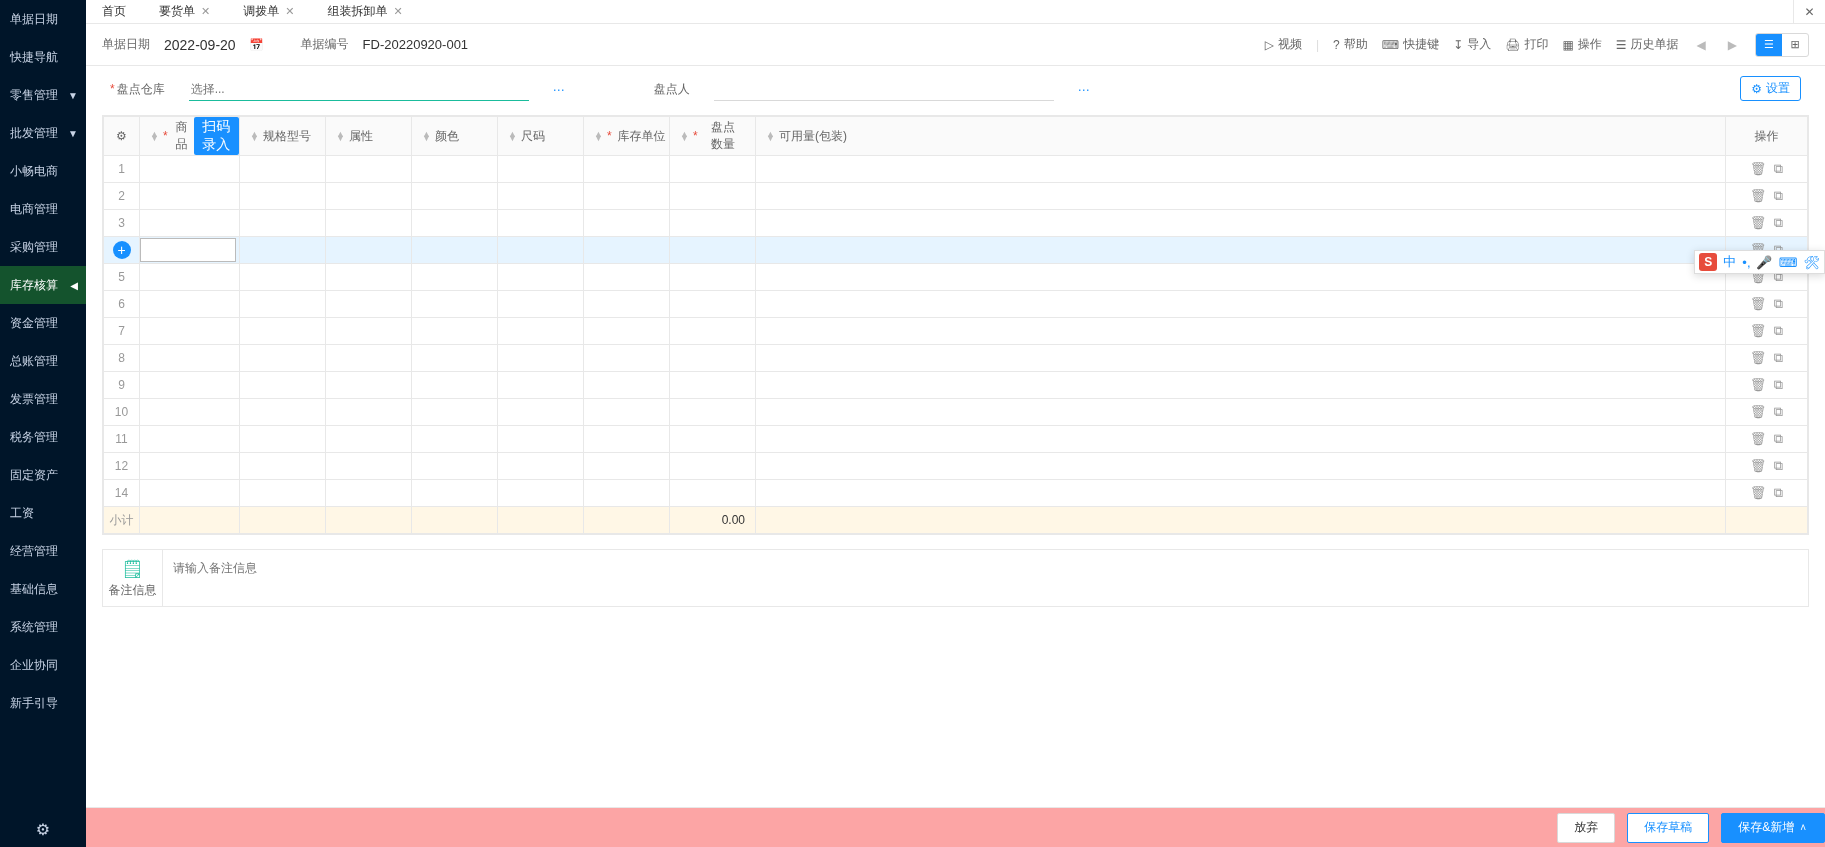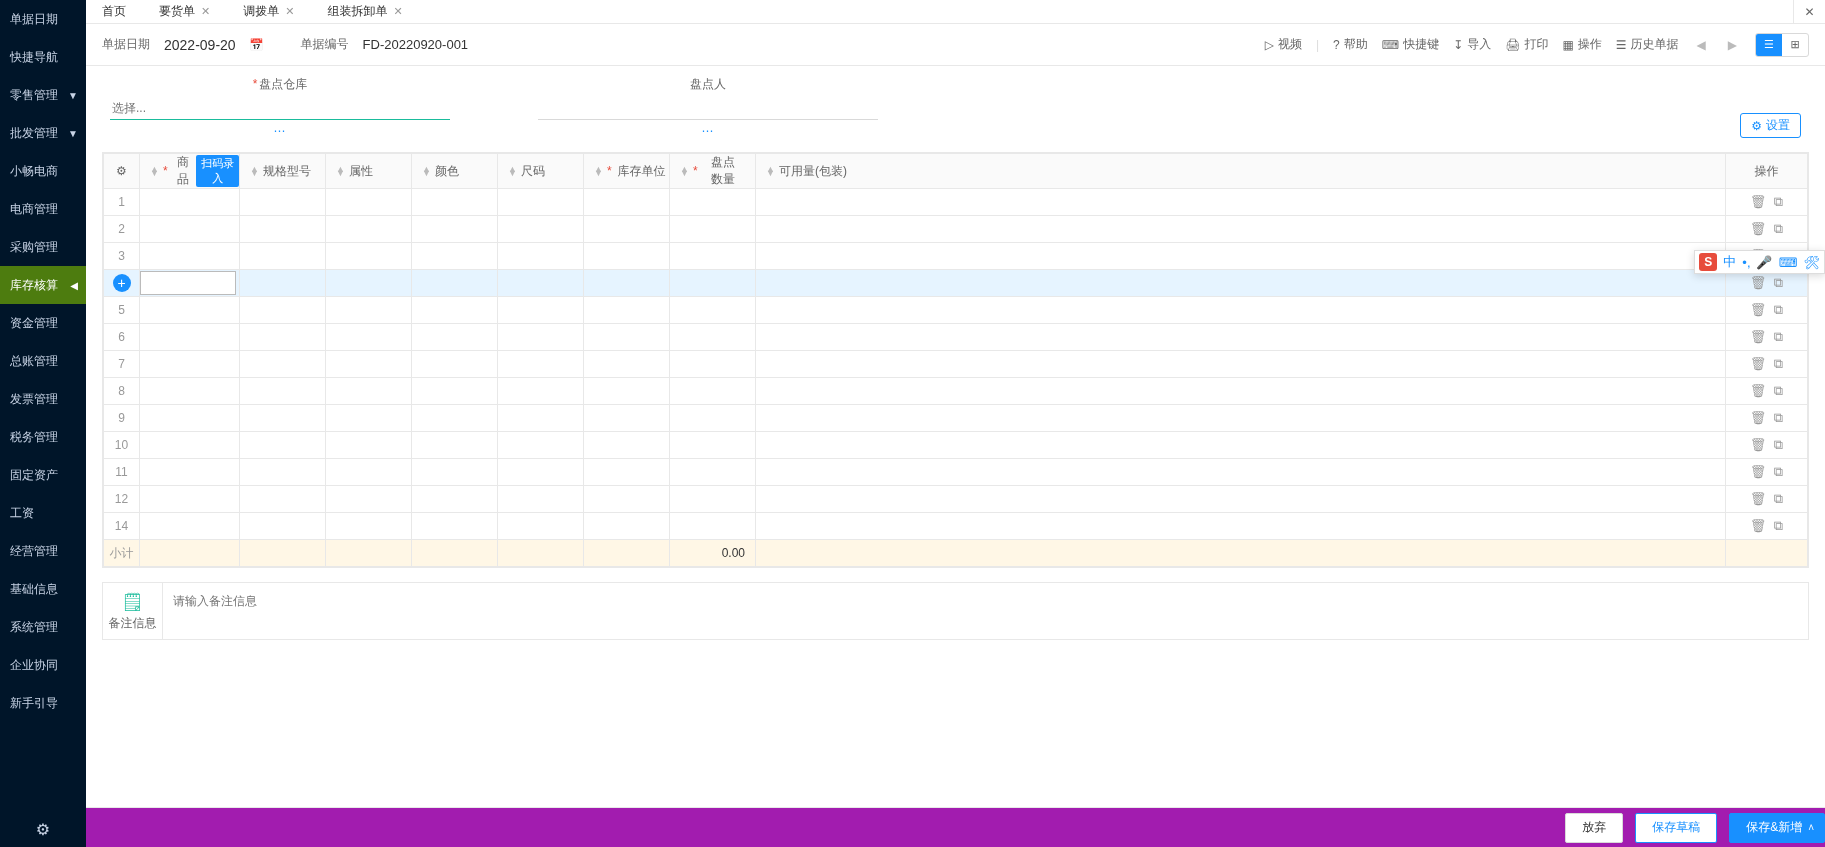--- a/index.html
+++ b/index.html
@@ -2,21 +2,21 @@
 <html><head>
 <meta charset="utf-8">
 <style>
 * { box-sizing: border-box; margin: 0; padding: 0; }
 body { font-family: "Microsoft YaHei", Arial, sans-serif; font-size: 12px; color: #333; background: #fff; overflow: hidden; }
 .app { display: flex; height: 847px; width: 1825px; }
 
 
 .sidebar { width: 86px; background: #001529; color: #c8d4e6; display: flex; flex-direction: column; }
 .sidebar-item { height: 38px; display: flex; align-items: center; padding-left: 10px; padding-right: 8px; cursor: pointer; font-size: 12px; position: relative; justify-content: space-between; }
-.sidebar-item.active { background: #4d7c0f; color: #fff; justify-content: space-between; }
+.sidebar-item.active { background: #14532d; color: #fff; justify-content: space-between; }
 .sidebar-item .caret { font-size: 10px; }
 .sidebar-bottom { margin-top: auto; height: 36px; display: flex; align-items: center; justify-content: center; font-size: 16px; cursor: pointer; }
 
 
 .main { flex: 1; display: flex; flex-direction: column; min-width: 0; }
 
 
 .tabbar { height: 24px; background: #fff; border-bottom: 1px solid #e8e8e8; display: flex; align-items: stretch; position: relative; }
 .tab { display: flex; align-items: center; padding: 0 16px; font-size: 12px; color: #333; cursor: pointer; border-right: 1px solid transparent; }
 .tab .close { margin-left: 6px; color: #999; font-size: 11px; }
@@ -32,21 +32,21 @@
 .tb-right { margin-left: auto; display: flex; align-items: center; gap: 14px; color: #666; }
 .tb-link { display: flex; align-items: center; gap: 4px; cursor: pointer; font-size: 12px; }
 .tb-sep { color: #ddd; }
 .view-toggle { display: flex; border: 1px solid #d9d9d9; border-radius: 3px; overflow: hidden; }
 .view-btn { width: 26px; height: 22px; display: flex; align-items: center; justify-content: center; cursor: pointer; font-size: 11px; }
 .view-btn.active { background: #1890ff; color: #fff; }
 .nav-arrow { color: #bbb; cursor: pointer; padding: 0 4px; }
 
 
 .formrow { padding: 10px 24px 6px; display: flex; align-items: flex-end; gap: 14px; }
-.field-inline { display: flex; align-items: center; gap: 4px; flex-direction: column; }
+.field-inline { display: flex; align-items: center; gap: 24px; }
 .field-label { color: #666; font-size: 12px; }
 .req { color: #e74c3c; margin-right: 2px; }
 .input-underline { border: none; border-bottom: 1px solid #1abc9c; outline: none; padding: 4px 2px; font-size: 12px; width: 340px; background: transparent; }
 .input-underline.gray { border-bottom-color: #d9d9d9; width: 340px; }
 .dots { color: #1890ff; letter-spacing: 1px; cursor: pointer; }
 .settings-btn { margin-left: auto; border: 1px solid #1890ff; color: #1890ff; background: #fff; padding: 3px 10px; border-radius: 3px; display: flex; align-items: center; gap: 4px; cursor: pointer; font-size: 12px; }
 
 
 .table-wrap { margin: 8px 16px 0; border: 1px solid #e8e8e8; flex: none; }
 .table { border-collapse: collapse; width: 100%; table-layout: fixed; }
@@ -56,39 +56,39 @@
 .col-action { width: 82px; text-align: center; }
 .col-product { width: 100px; }
 .col-spec { width: 86px; }
 .col-attr { width: 86px; }
 .col-color { width: 86px; }
 .col-size { width: 86px; }
 .col-unit { width: 86px; }
 .col-qty { width: 86px; text-align: right; padding-right: 10px; }
 .th-inner { display: flex; align-items: center; justify-content: flex-start; padding-left: 10px; gap: 4px; }
 .sort { color: #bbb; font-size: 9px; line-height: 4px; }
-.scan-badge { background: #1890ff; color: #fff; font-size: 11px; padding: 1px 4px; border-radius: 2px; }
+.scan-badge { background: #1890ff; color: #fff; font-size: 14px; padding: 1px 4px; border-radius: 2px; }
 .gear-th { text-align: center; color: #999; }
 .row-active td { background: #e6f4ff; }
 .add-circle { display: inline-flex; width: 18px; height: 18px; border-radius: 50%; background: #1890ff; color: #fff; align-items: center; justify-content: center; font-size: 14px; line-height: 1; }
 .cell-input { border: 1px solid #bbb; background: #fff; width: 96px; height: 24px; }
 .sum-row td { background: #fff7e6; }
 .action-icon { color: #999; cursor: pointer; font-size: 13px; padding: 0 2px; }
 
 
 .notes { display: flex; margin: 14px 16px 0; border: 1px solid #e8e8e8; height: 58px; }
 .notes-left { width: 60px; border-right: 1px solid #e8e8e8; display: flex; flex-direction: column; align-items: center; justify-content: center; gap: 2px; color: #666; }
 .notes-left .icon { color: #1abc9c; font-size: 18px; }
 .notes-input { flex: 1; border: none; outline: none; padding: 10px; font-size: 12px; resize: none; }
 
 
-.footer { margin-top: auto; height: 40px; border-top: 1px solid #e8e8e8; display: flex; align-items: center; justify-content: flex-end; padding-right: 0; gap: 12px; background: #a21caf; }
+.footer { margin-top: auto; height: 40px; border-top: 1px solid #e8e8e8; display: flex; align-items: center; justify-content: flex-end; padding-right: 0; gap: 12px; background: #fca5a5; }
 .btn { height: 30px; padding: 0 16px; border: 1px solid #d9d9d9; background: #fff; color: #333; border-radius: 2px; cursor: pointer; font-size: 12px; display: flex; align-items: center; }
 .btn.outline-primary { border-color: #1890ff; color: #1890ff; }
-.btn.primary { background: #1890ff; border-color: #1890ff; color: #fff; padding-right: 10px; }
+.btn.primary { background: #1890ff; border-color: #1890ff; color: #fff; padding-right: 18px; }
 .btn.primary .arr { margin-left: 6px; font-size: 10px; }
 
 
 .ime { position: absolute; right: 0; top: 250px; background: #fff; border: 1px solid #ddd; box-shadow: 0 2px 8px rgba(0,0,0,0.15); display: flex; align-items: center; gap: 6px; padding: 2px 4px; }
 .ime .s-badge { background: #e74c3c; color: #fff; font-weight: bold; width: 18px; height: 18px; border-radius: 3px; display: flex; align-items: center; justify-content: center; font-size: 12px; }
 .ime span { color: #1890ff; font-size: 13px; }
 </style>
 </head>
 <body>
 

